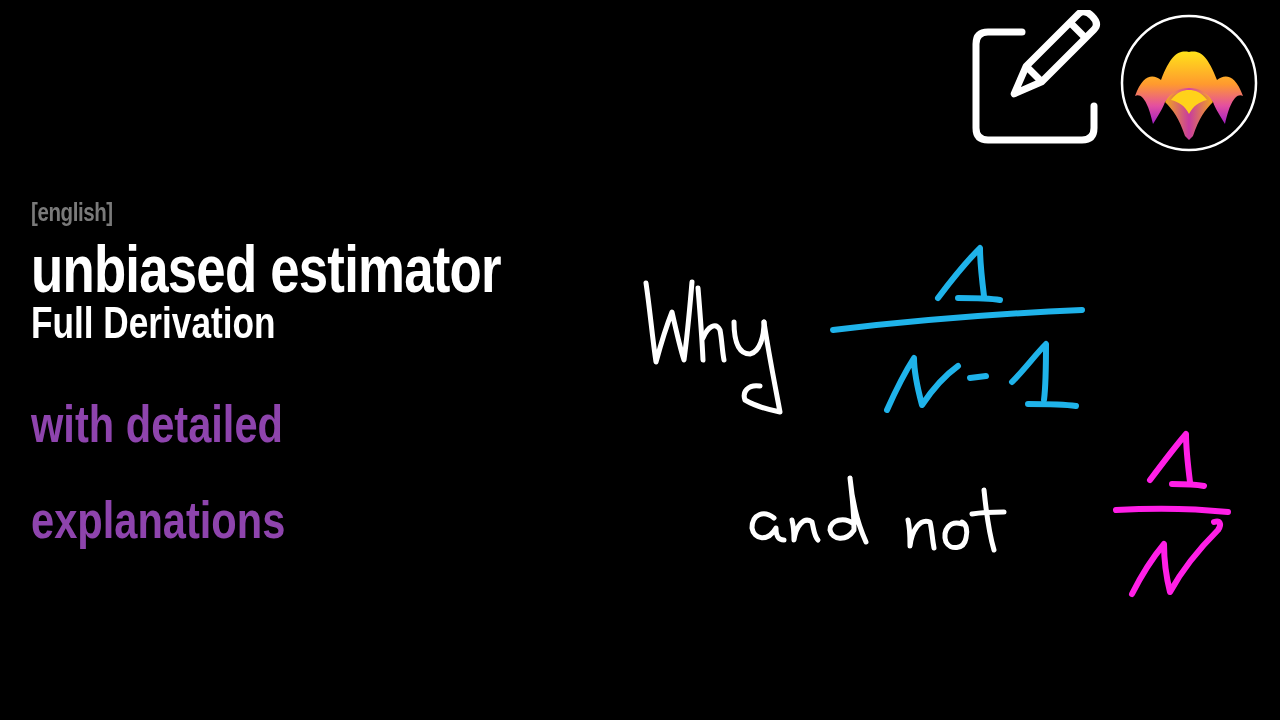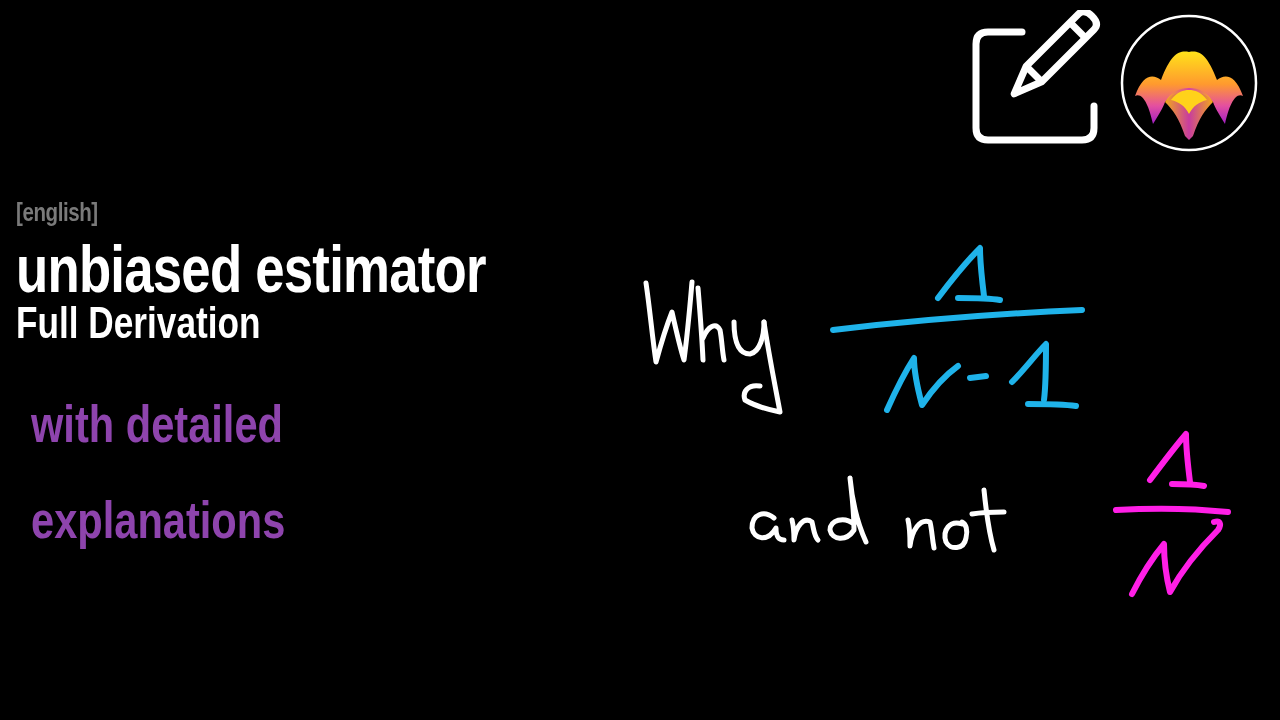--- a/index.html
+++ b/index.html
@@ -7,21 +7,21 @@
       width: 1280px; height: 720px;
       background: #000000;
       overflow: hidden;
     }
     body {
       position: relative;
       font-family: "Liberation Sans", sans-serif;
     }
     .title-block {
       position: absolute;
-      left: 16px;
+      left: 31px;
       top: 192px;
       text-decoration: underline;
     }
     .lang-tag {
       font-family: "Liberation Sans", sans-serif;
       font-weight: bold;
       color: #7a7a7a;
       font-size: 25px;
       letter-spacing: -0.5px;
       transform: scaleX(0.82);

